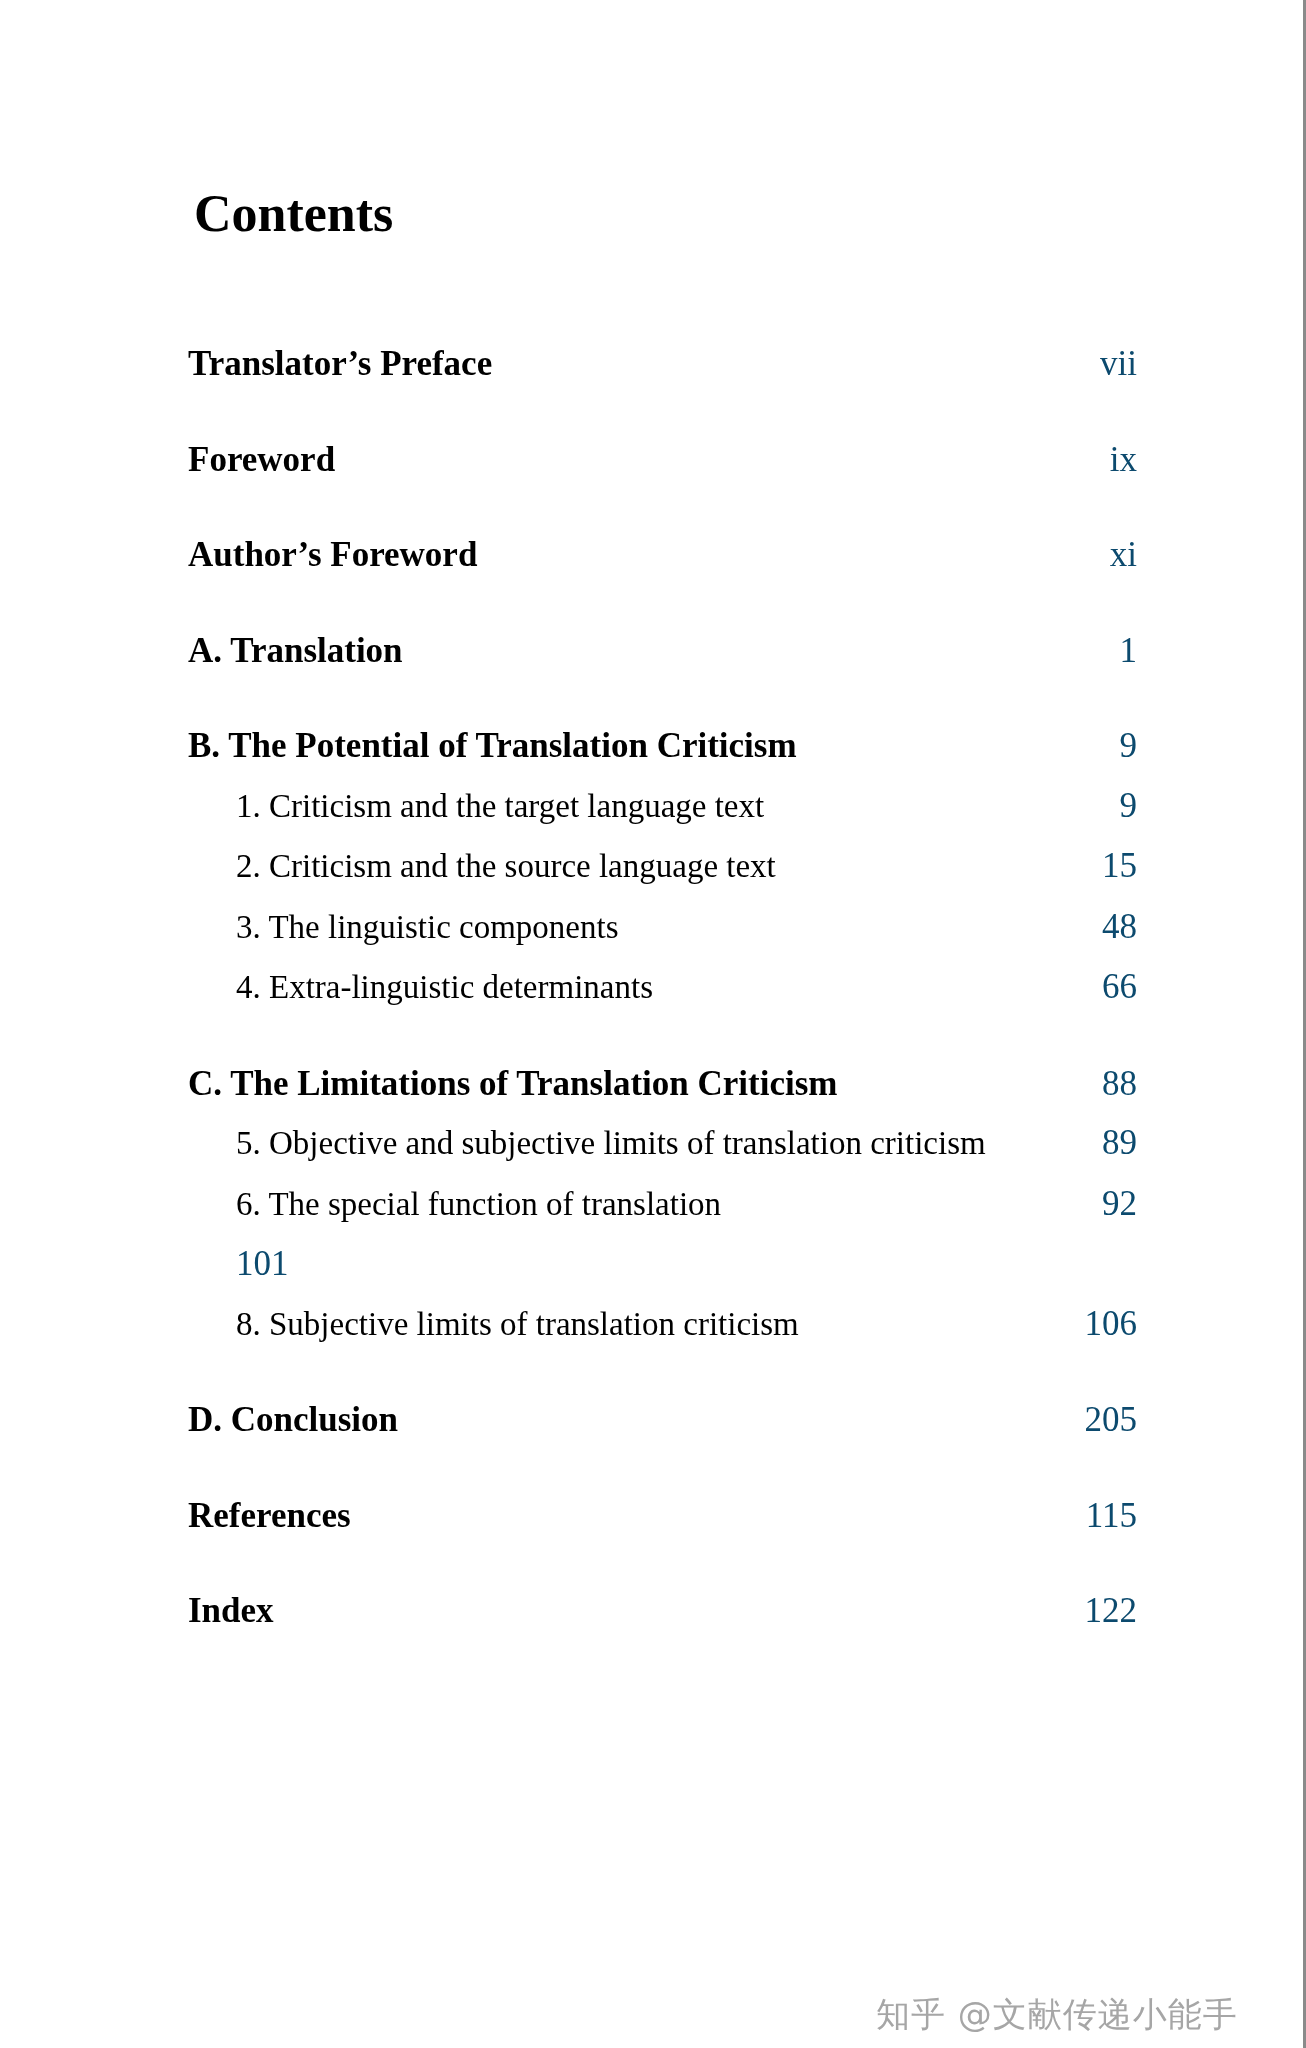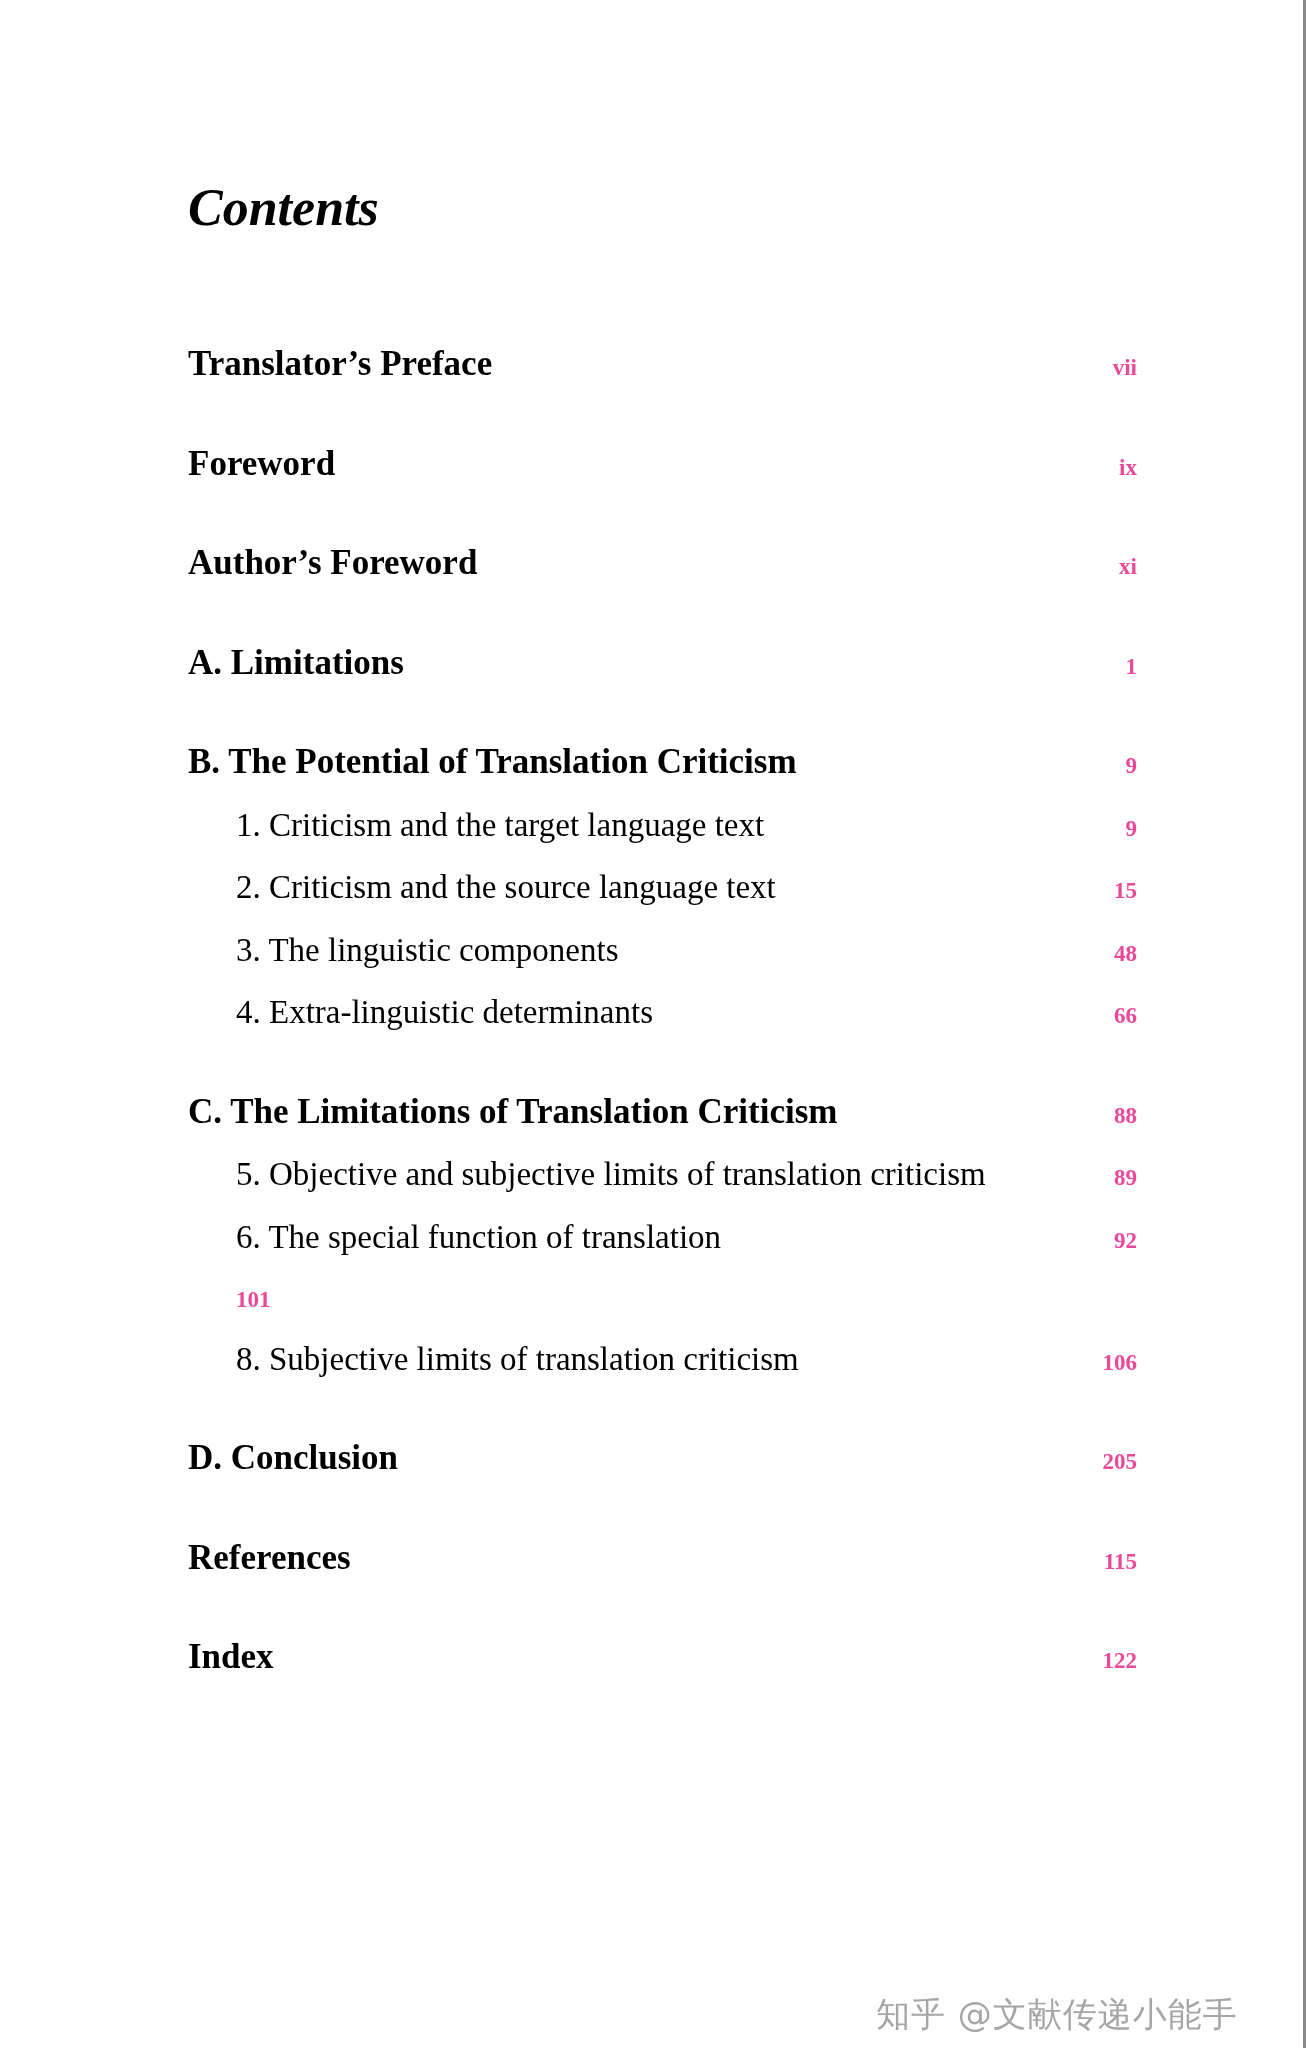--- a/index.html
+++ b/index.html
@@ -1,24 +1,24 @@
 <!DOCTYPE html>
 <html><head>
 <meta charset="utf-8">
 <style>
   html, body { margin:0; padding:0; }
   body { width:1306px; height:2048px; background:#fff; position:relative; overflow:hidden;
          font-family:"Liberation Serif", "DejaVu Serif", serif; color:#000; }
   .edge { position:absolute; top:0; right:0; width:3px; height:2048px; background:#8a8a8a; }
-  .title { position:absolute; left:188px; top:178px; font-size:52px; font-weight:bold; font-style:italic; line-height:60px; margin:0; }
+  .title { position:absolute; left:188px; top:178px; font-size:52px; font-weight:bold; line-height:60px; margin:6px; }
   .toc { position:absolute; left:188px; top:340px; width:949px; }
   .row { display:flex; justify-content:space-between; align-items:baseline;gap:42px; }
   .row.section { font-weight:bold; font-size:35px; line-height:47.5px; }
   .row.sub { font-size:33px; line-height:47.5px; padding-left:48px;margin-top:12px; }
-  .row .page { color:#ec4899; font-weight:bold; font-size:23px; }
+  .row .page { color:#0c4a6e; font-weight:normal; font-size:35px; }
   .gap { height:48px; }
   .watermark { position:absolute; left:876px; top:1992px; font-family:"DejaVu Sans", sans-serif;
                font-size:34px; color:#a6a6a6; letter-spacing:1px; }
 </style>
 </head>
 <body>
 
 <div class="edge"></div>
 
 <h1 class="title">Contents</h1>
@@ -33,21 +33,21 @@
     <span>Foreword</span>
     <span class="page">ix</span>
   </div>
   <div class="gap"></div>
   <div class="row section">
     <span>Author’s Foreword</span>
     <span class="page">xi</span>
   </div>
   <div class="gap"></div>
   <div class="row section">
-    <span>A. Limitations</span>
+    <span>A. Translation</span>
     <span class="page">1</span>
   </div>
   <div class="gap"></div>
   <div class="row section">
     <span>B. The Potential of Translation Criticism</span>
     <span class="page">9</span>
   </div>
   <div class="row sub">
     <span>1. Criticism and the target language text</span>
     <span class="page">9</span>

